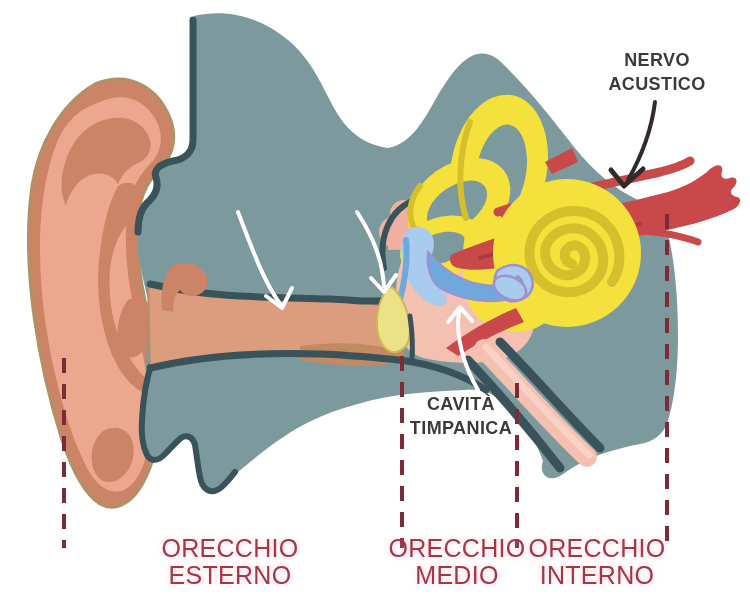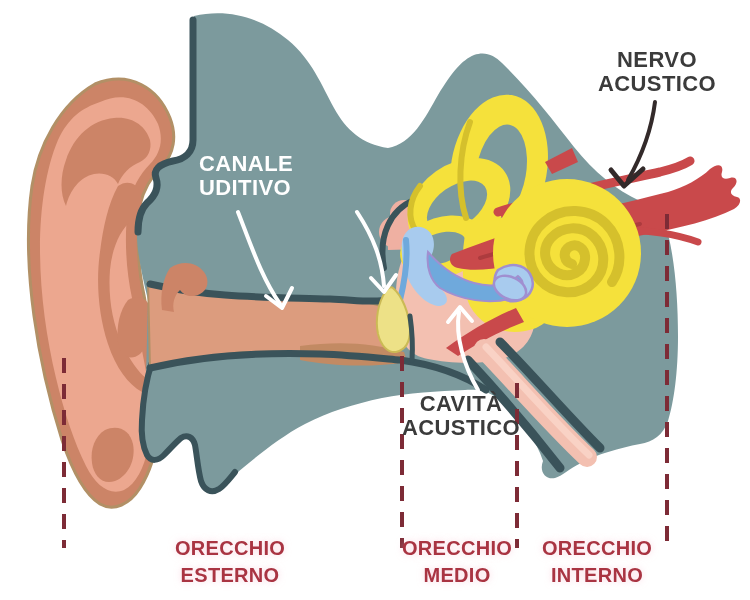--- a/index.html
+++ b/index.html
@@ -1,23 +1,23 @@
 <!DOCTYPE html>
 <html style="--c-background: #FFFFFF; --c-head: #7C9A9D; --c-outline: #3A535A; --c-pinna_rim: #CC8467; --c-pinna_inner: #ECA78F; --c-pinna_outline: #B29066; --c-canal: #DC9C7E; --c-canal_shadow: #C28A63; --c-cavity: #F3C0B1; --c-cavity_light: #F9D2C5; --c-bumps: #EFB0A2; --c-eardrum: #EDE187; --c-eardrum_edge: #CBBA55; --c-labyrinth: #F5E13B; --c-labyrinth_shadow: #D5C02C; --c-ossicle_light: #A8CBEE; --c-ossicle_mid: #6FA9DC; --c-ossicle_outline: #A08FD0; --c-nerve: #C9494B; --c-nerve_shadow: #AD3B3E; --c-arrow_light: #FFFFFF; --c-arrow_dark: #332A2A; --c-label_light: #FFFFFF; --c-label_dark: #3B3B3B; --c-region_label: #A93442; --c-dashed_line: #7D2B36;"><head>
 <meta charset="utf-8">
 <style>
   html,body{margin:0;padding:0;background:#fff;}
   #canvas{position:relative;width:750px;height:600px;background:var(--c-background,#fff);overflow:hidden;
           font-family:"Liberation Sans",sans-serif;}
   #diagram{position:absolute;left:0;top:0;}
-  .callout{position:absolute;font-weight:700;font-size:22px;line-height:24px;letter-spacing:.4px;
+  .callout{position:absolute;font-weight:700;font-size:18px;line-height:24px;letter-spacing:.4px;
            white-space:pre-line;}
   .callout.light{color:var(--c-label_light,#fff);}
   .callout.dark{color:var(--c-label_dark,#3b3b3b);}
-  .region-label{position:absolute;font-weight:700;font-size:20px;line-height:27px;letter-spacing:.3px;
+  .region-label{position:absolute;font-weight:400;font-size:25px;line-height:27px;letter-spacing:.3px;
            color:var(--c-region_label,#a93442);text-align:center;white-space:pre-line;
            text-shadow:0 0 7px rgba(248,186,205,.6);}
   #lbl-canale{left:199px;top:152px;text-align:left;}
   #lbl-timpano{left:313px;top:181px;}
   #lbl-nervo{left:587px;top:48px;width:140px;text-align:center;}
   #lbl-cavita{left:391px;top:392px;width:140px;text-align:center;}
   #reg-esterno{left:130px;top:535px;width:200px;}
   #reg-medio{left:377px;top:535px;width:160px;}
   #reg-interno{left:517px;top:535px;width:160px;}
 </style>
@@ -177,26 +177,24 @@
       <path d="M 478 390 C 464 366 455 336 459 312"></path>
       <path d="M 448 322 L 460 307 L 472 321"></path>
     </g>
     <g style="stroke:var(--c-arrow_dark);stroke-width:4">
       <path d="M 655 102 C 652 126 644 152 628 180"></path>
       <path style="stroke-width:5" d="M 611 170 L 624 186 L 643 169"></path>
     </g>
   </g>
 </svg>
 
-  <div class="callout light" id="lbl-canale">CANALE
-UDITIVO</div>
   <div class="callout dark" id="lbl-nervo">NERVO
 ACUSTICO</div>
   <div class="callout dark" id="lbl-cavita">CAVITÀ
-ACUSTICO</div>
+TIMPANICA</div>
 
   <div class="region-label" id="reg-esterno">ORECCHIO
 ESTERNO</div>
   <div class="region-label" id="reg-medio">ORECCHIO
 MEDIO</div>
   <div class="region-label" id="reg-interno">ORECCHIO
 INTERNO</div>
 </div>
 
 </body></html>

